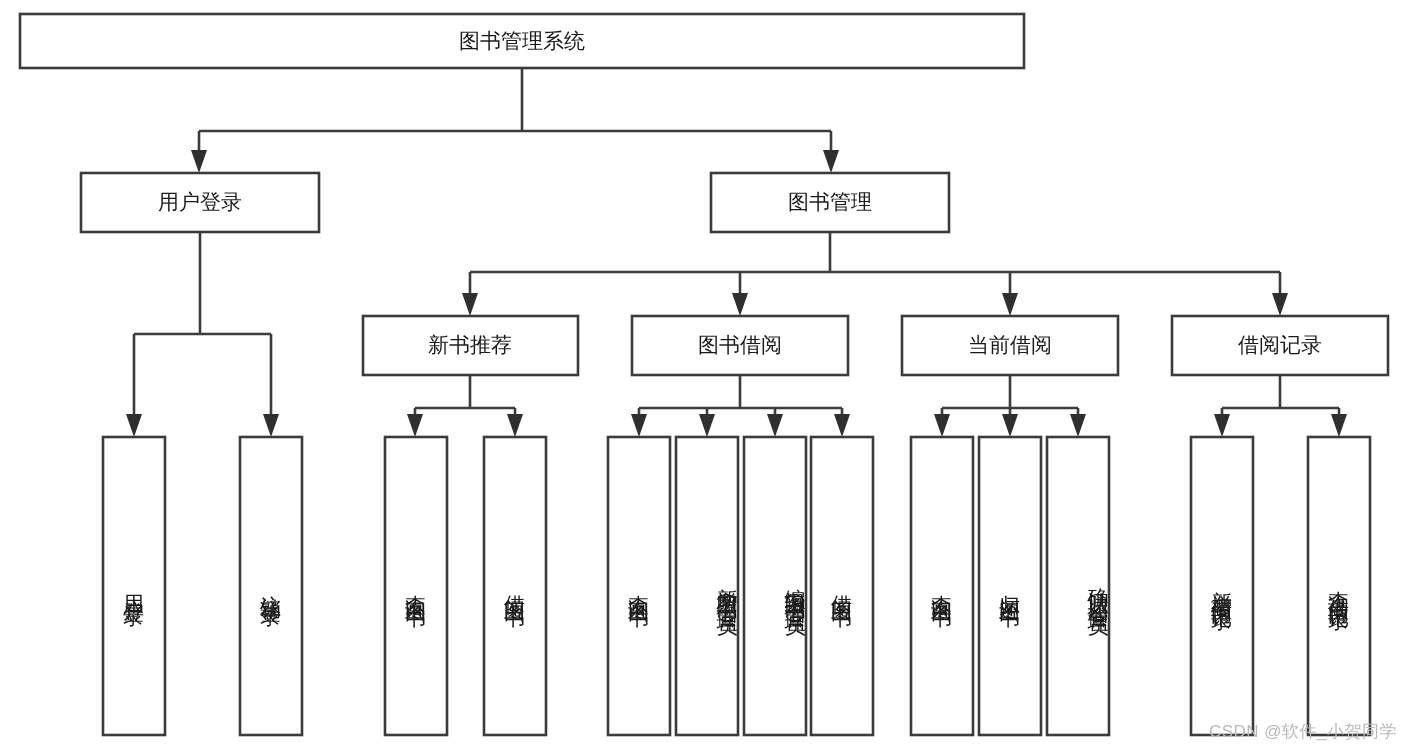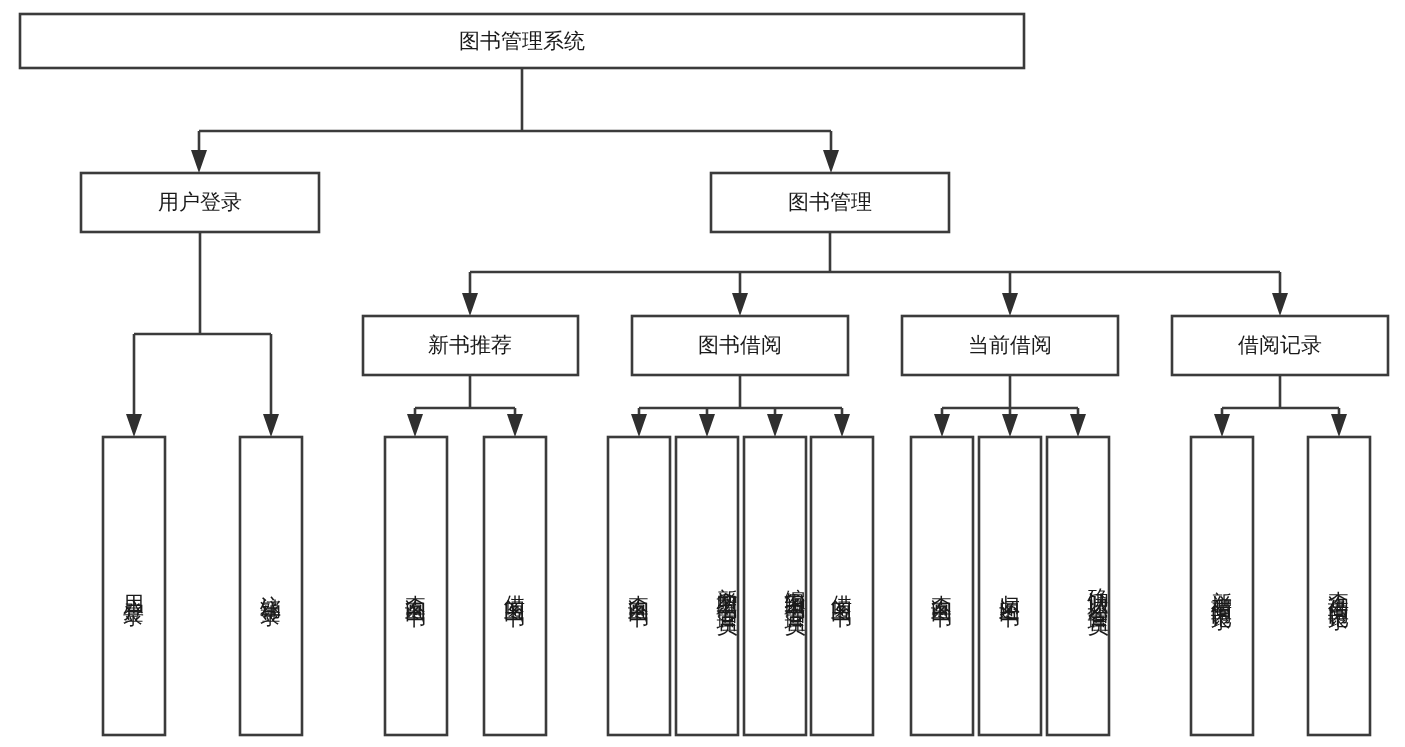--- a/index.html
+++ b/index.html
@@ -235,14 +235,15 @@
   <div class="leaf-label centered" style="left:911px; top:437px; width:62px; height:298px;">查询图书</div>
 
   <div class="leaf-label centered" style="left:979px; top:437px; width:62px; height:298px;">归还图书</div>
 
   <div class="leaf-label" style="left:1047px; top:443px; width:62px; height:292px;">确认归还（管理员）</div>
 
   <div class="leaf-label centered" style="left:1191px; top:437px; width:62px; height:298px;">新增借阅记录</div>
 
   <div class="leaf-label centered" style="left:1308px; top:437px; width:62px; height:298px;">查询借阅记录</div>
 
+  <div class="watermark">CSDN @软件_小贺同学</div>
 
 </div>
 
 </body></html>

